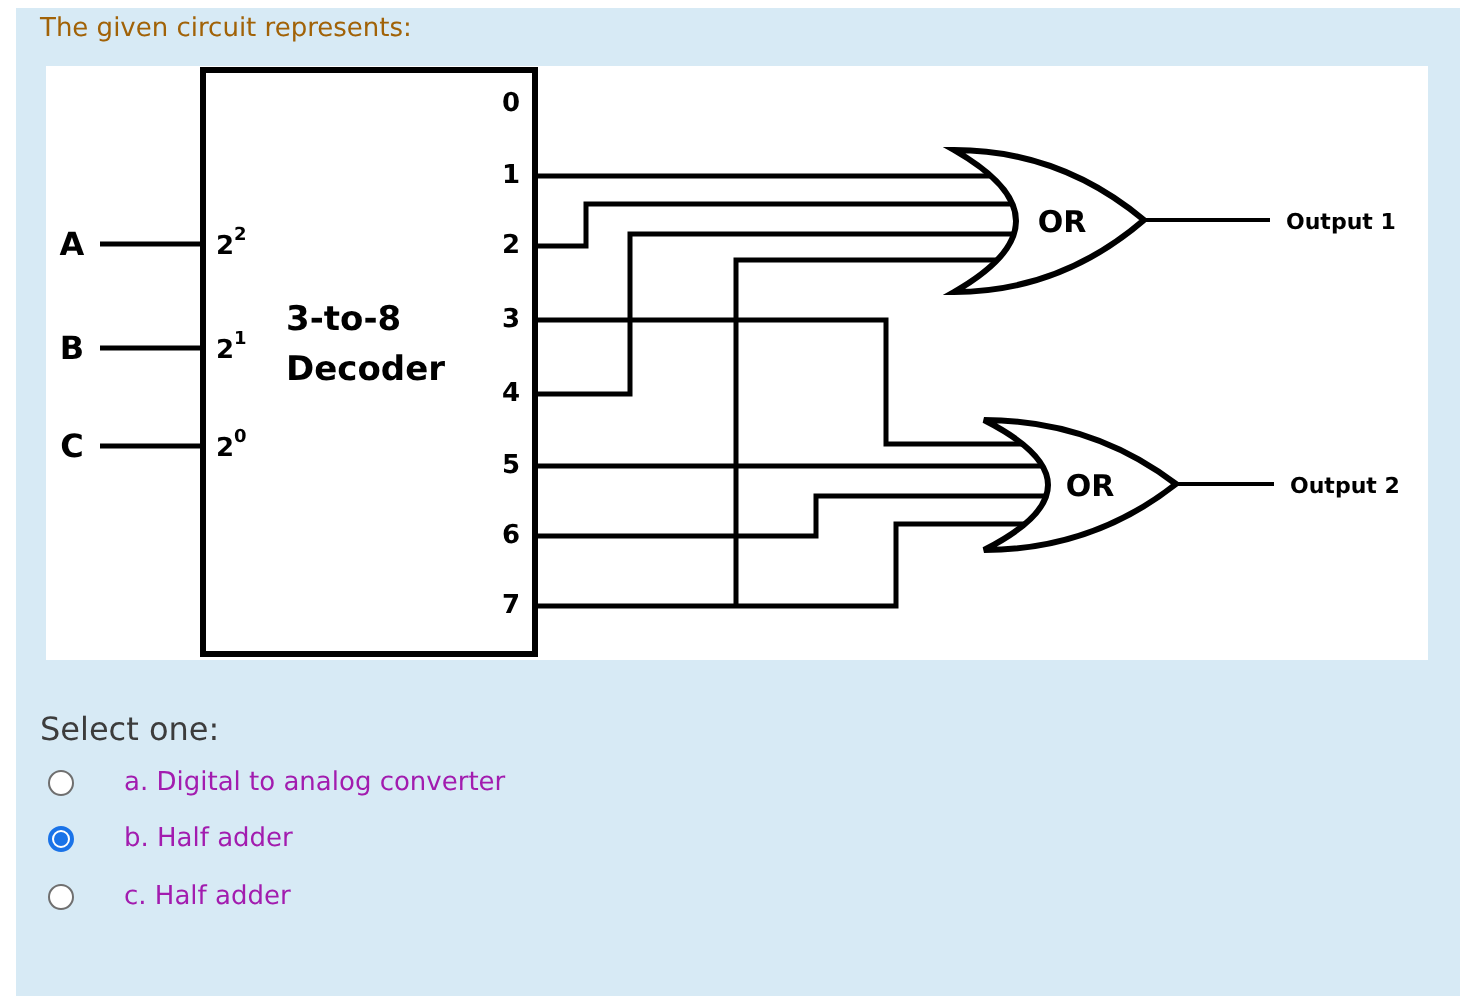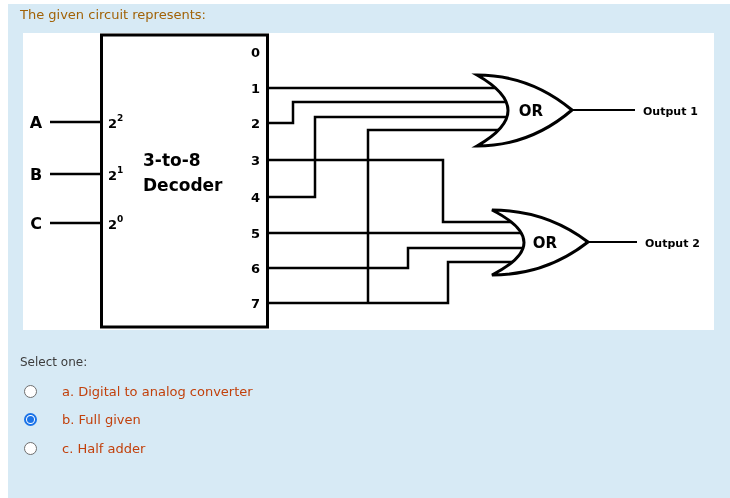--- a/index.html
+++ b/index.html
@@ -17,41 +17,41 @@
     position:absolute; left:15px; top:29px; width:691px; height:297px;
     background:#ffffff;
   }
   .diagram-panel svg { display:block; }
   svg text {
     font-family:"DejaVu Sans","Liberation Sans",sans-serif;
     fill:#000; dominant-baseline:central;
   }
   .select-one {
     position:absolute; left:12px; top:351px;
-    font-size:12px; color:#3c3c3c;
+    font-size:16px; color:#3c3c3c;
   }
   .option-row {
     position:absolute; left:16px; height:16px;
     display:flex; align-items:center;
   }
   .option-row .radio {
     width:13px; height:13px; border-radius:50%;
     border:1.5px solid #6f6f6f; background:#fff;
     flex:0 0 auto; position:relative; cursor:pointer;
   }
   .option-row .radio.selected {
     border:2px solid #1a73e8;
   }
   .option-row .radio.selected::after {
     content:""; position:absolute; left:50%; top:50%;
     width:7px; height:7px; margin:-3.5px 0 0 -3.5px;
     border-radius:50%; background:#1a73e8;
   }
   .option-label {
-    margin-left:25px; font-size:13px; color:#c2410c;
+    margin-left:25px; font-size:13px; color:#a21caf;
   }
   .row-a { top:379px; } .row-b { top:407px; } .row-c { top:436px; } .row-d { top:464px; }
 </style>
 </head>
 <body>
 
 <div class="question-panel">
 
   <div class="question-title">The given circuit represents:</div>
 
@@ -112,20 +112,20 @@
   </div>
 
   <div class="select-one">Select one:</div>
 
   <div class="option-row row-a">
     <span class="radio"></span>
     <span class="option-label">a. Digital to analog converter</span>
   </div>
   <div class="option-row row-b">
     <span class="radio selected"></span>
-    <span class="option-label">b. Full given</span>
+    <span class="option-label">b. Half adder</span>
   </div>
   <div class="option-row row-c">
     <span class="radio"></span>
     <span class="option-label">c. Half adder</span>
   </div>
 
 </div>
 
 </body></html>

